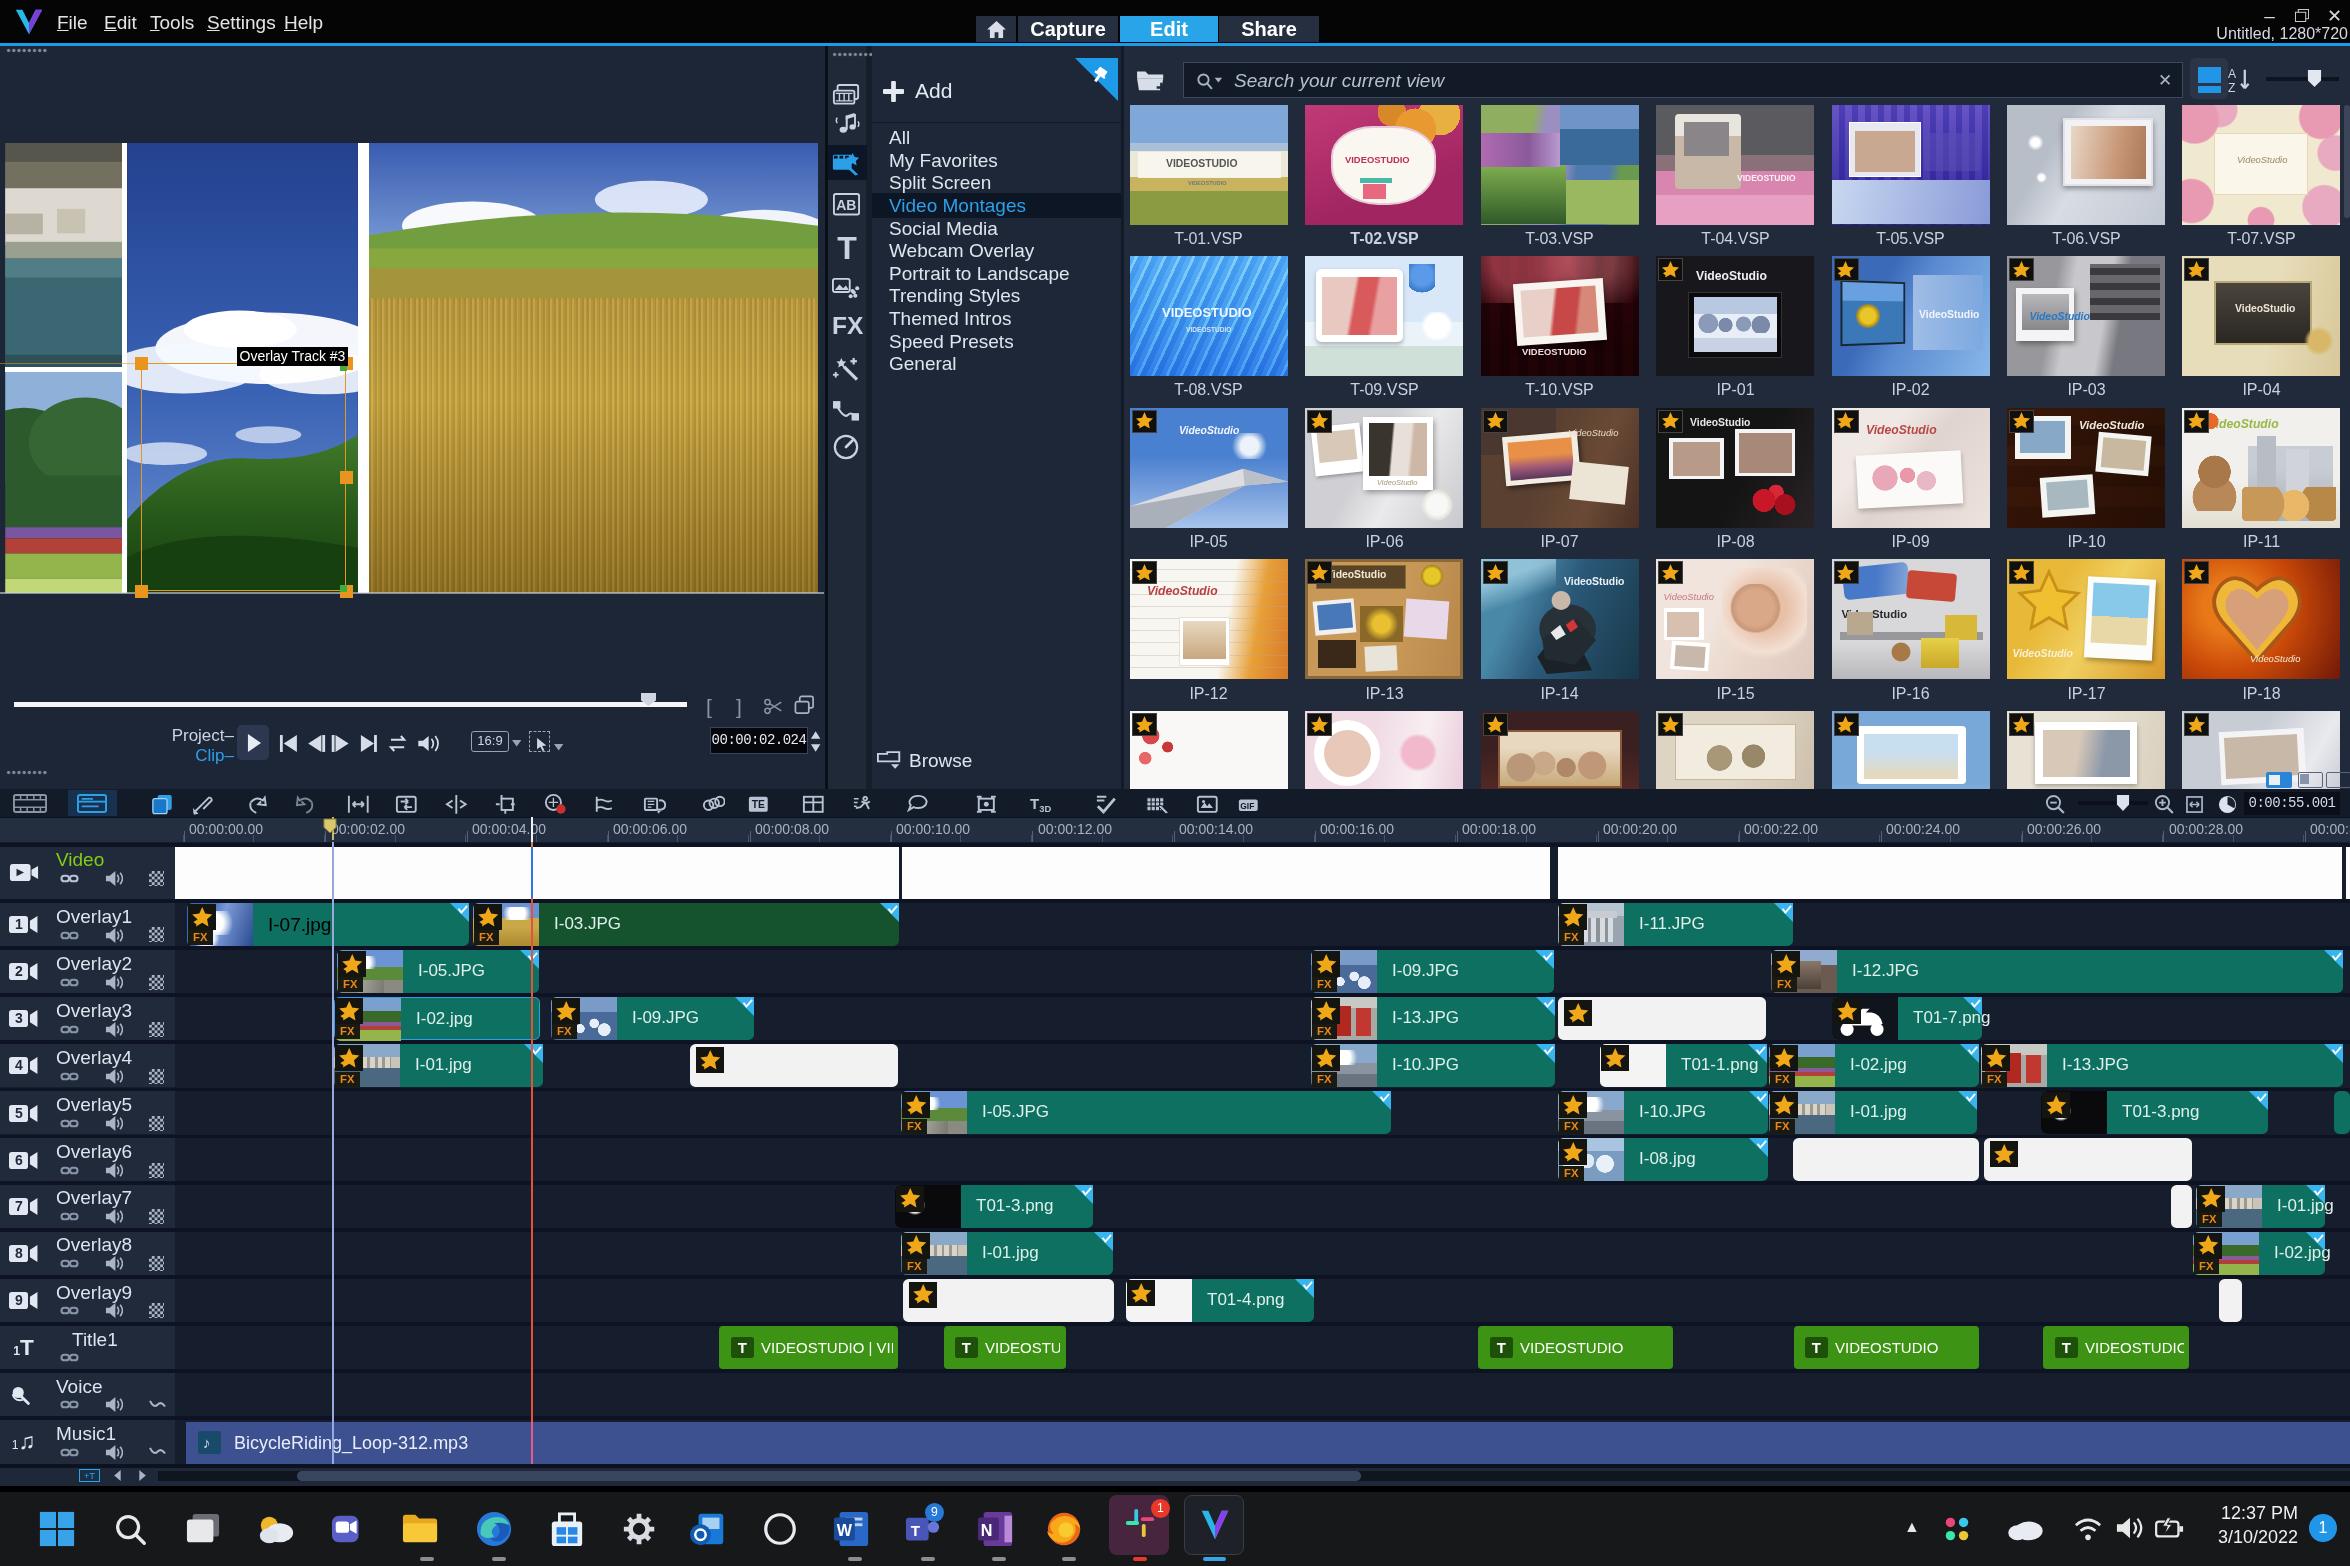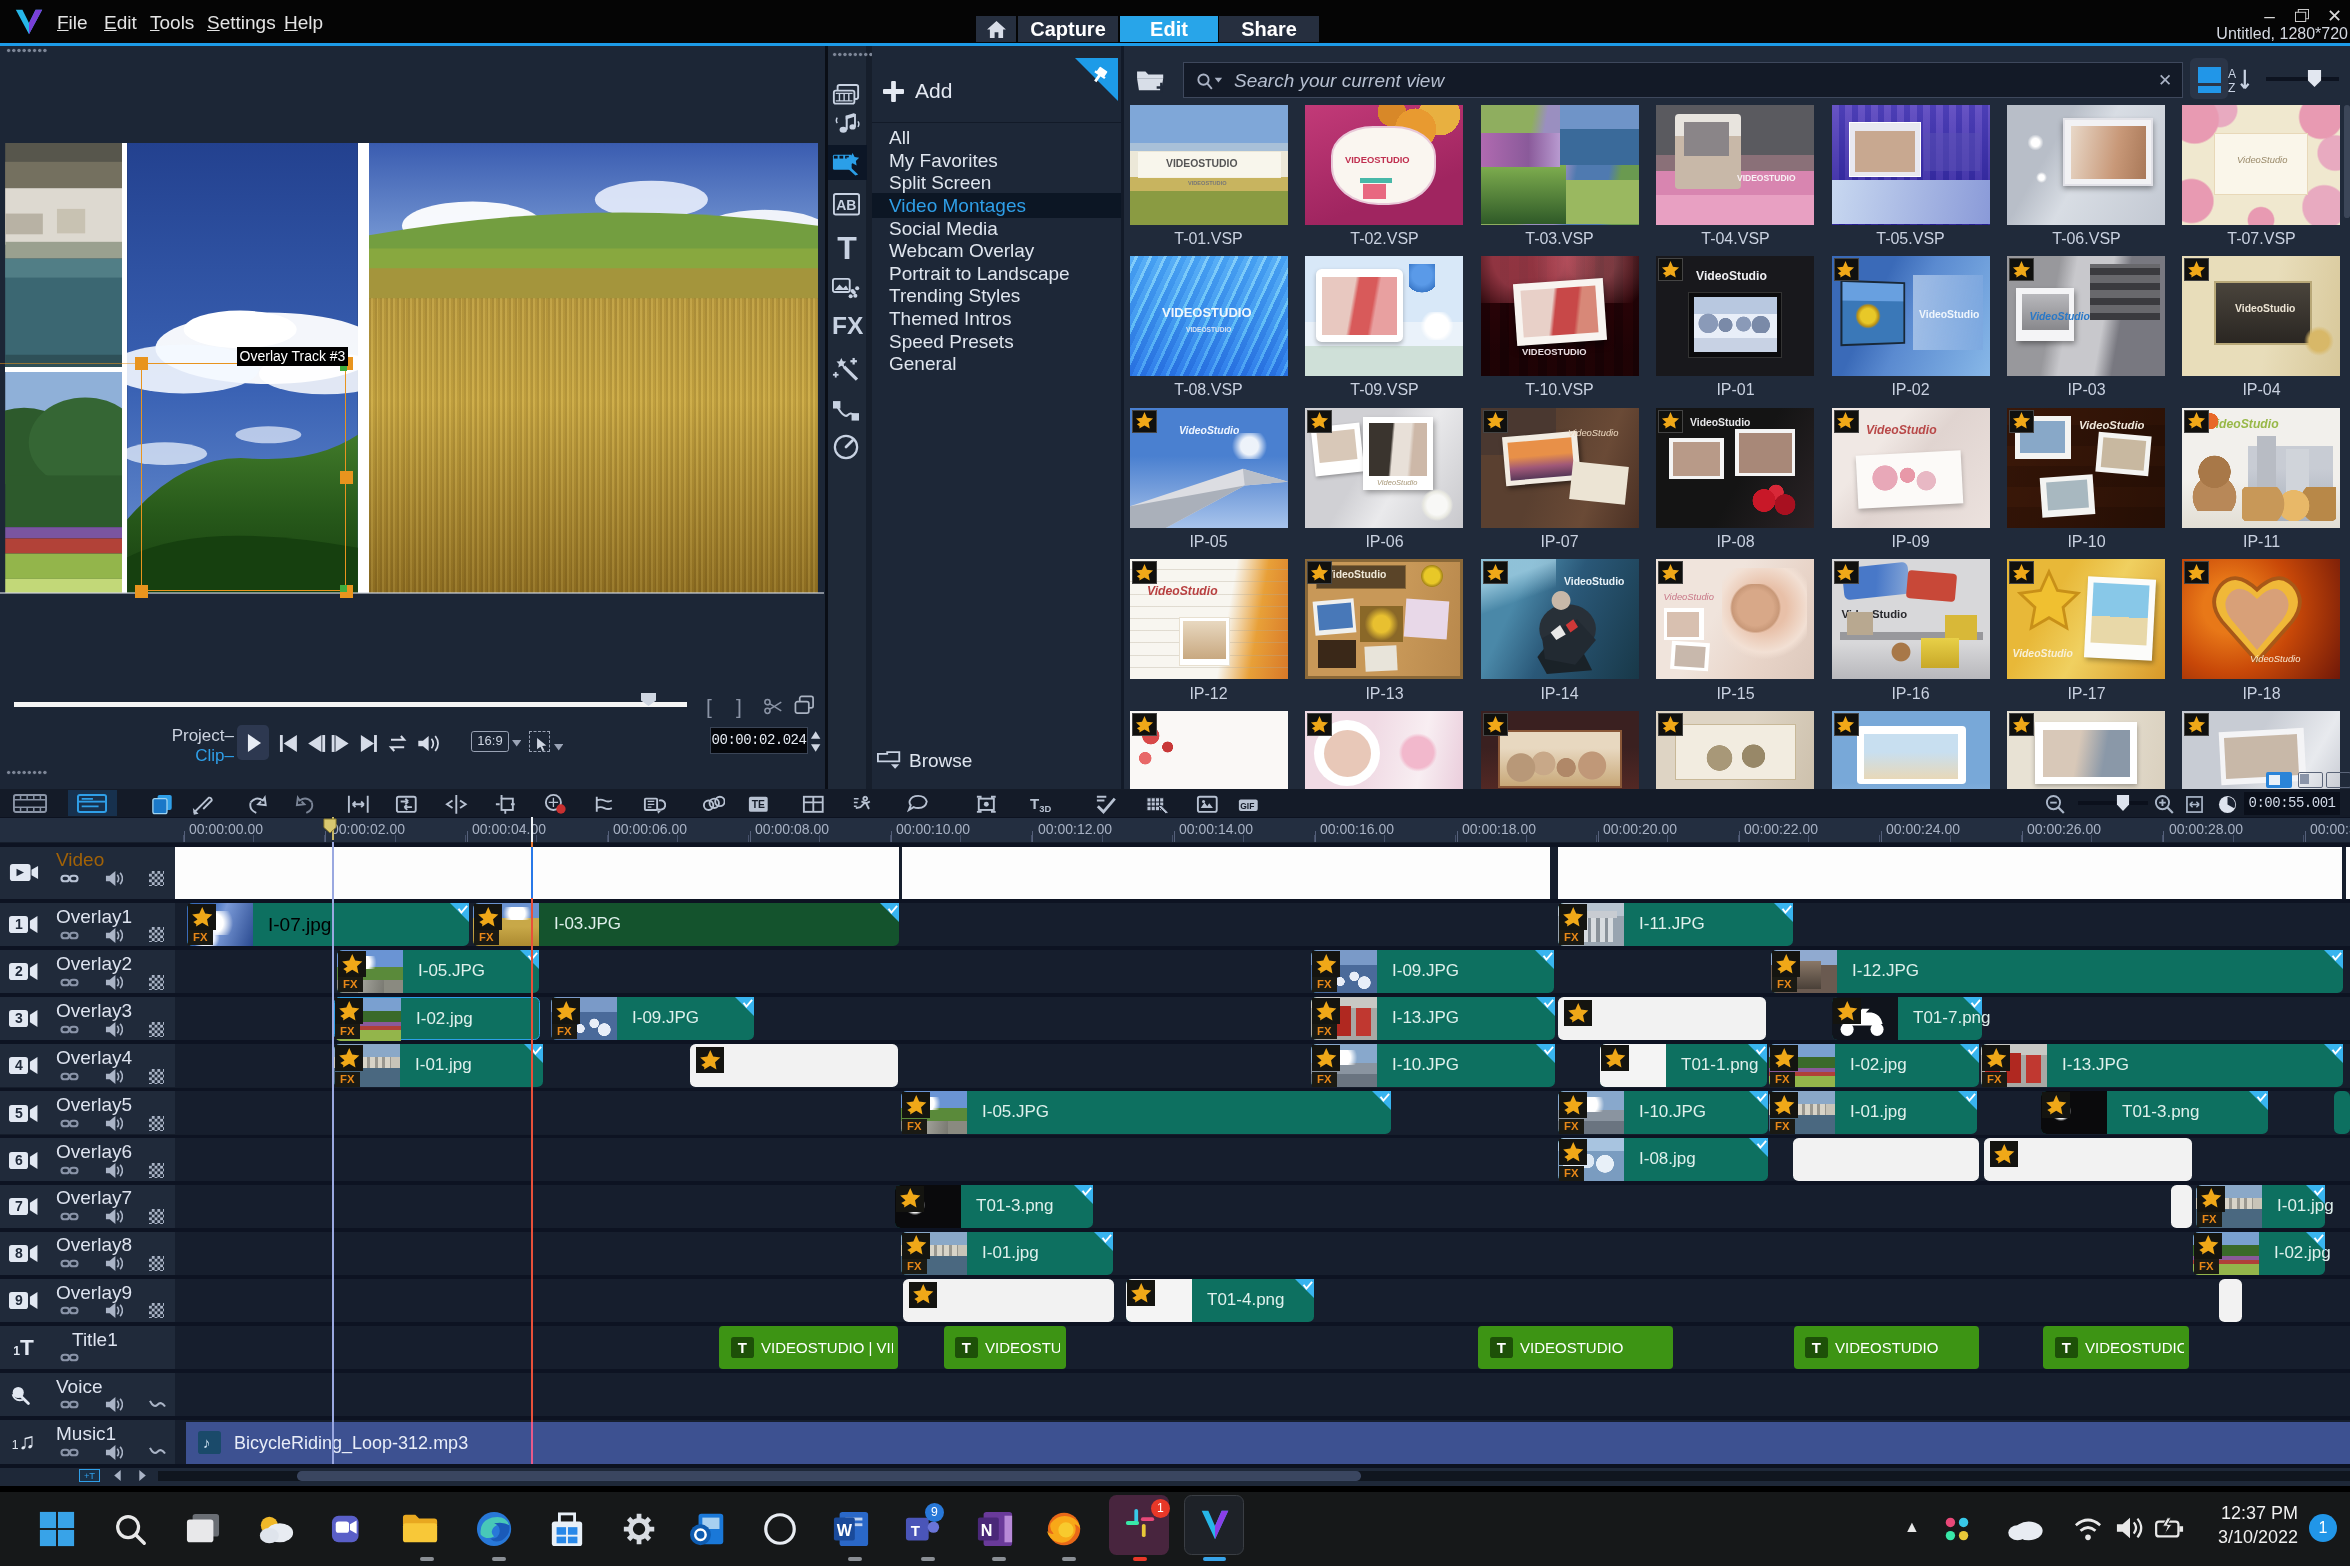--- a/index.html
+++ b/index.html
@@ -318,21 +318,21 @@
     <div style="position:absolute;left:58px;top:75px;color:#777;font-size:5.6px;font-weight:bold;white-space:nowrap;">VIDEOSTUDIO</div>
   </div>
 <div class="a" style="left:1121px;top:230px;width:175px;height:19px;color:#c9d1e0;font-size:16px;text-align:center;">T-01.VSP</div>
 <div class="a" style="left:1305px;top:105px;width:158px;height:120px;overflow:hidden;">
     <div style="position:absolute;left:0;top:0;width:100%;height:100%;background:radial-gradient(circle at 70% 20%,#e89a30 0 14%,transparent 14%),radial-gradient(circle at 85% 8%,#e8b040 0 12%,transparent 12%),radial-gradient(circle at 55% 6%,#d88828 0 10%,transparent 10%),linear-gradient(160deg,#c23a78,#a02560 70%);"></div>
     <div style="position:absolute;left:26px;top:21px;width:105px;height:79px;background:#faf6f0;border-radius:40% 40% 45% 45%/38% 38% 48% 48%;border:2.8px solid #e8c8d8;"></div>
     <div style="position:absolute;left:40px;top:49px;color:#c03050;font-size:9.4px;font-weight:bold;white-space:nowrap;">VIDEOSTUDIO</div>
     <div style="position:absolute;left:58px;top:79px;width:22.6px;height:15px;background:#e86880;"></div>
     <div style="position:absolute;left:55px;top:73px;width:32px;height:4.7px;background:#48b8a8;"></div>
   </div>
-<div class="a" style="left:1297px;top:230px;width:175px;height:19px;color:#c9d1e0;font-size:16px;text-align:center;">T-02.VSP</div>
+<div class="a" style="left:1297px;top:230px;width:175px;height:19px;color:#c9d1e0;font-size:16px;text-align:center;font-weight:bold;">T-02.VSP</div>
 <div class="a" style="left:1481px;top:105px;width:158px;height:120px;overflow:hidden;">
     <div style="position:absolute;left:0;top:0;width:100%;height:100%;background:linear-gradient(100deg,#8fae5f 0 30%,#9a8fc0 38% 52%,#4f7ab0 60% 78%,#6a9a50 85%);"></div>
     <div style="position:absolute;left:79px;top:0px;width:79px;height:60px;background:linear-gradient(#6f94c8 0 40%,#3a6a9a 40% 100%);"></div>
     <div style="position:absolute;left:0px;top:60px;width:85px;height:59px;background:linear-gradient(#7fae4f,#2f5a28);"></div>
     <div style="position:absolute;left:0px;top:28px;width:79px;height:34px;background:linear-gradient(90deg,#b06ab0,#8a5a9a 60%,#b89ad0);"></div>
     <div style="position:absolute;left:85px;top:75px;width:73px;height:44px;background:#9ab860;"></div>
   </div>
 <div class="a" style="left:1472px;top:230px;width:175px;height:19px;color:#c9d1e0;font-size:16px;text-align:center;">T-03.VSP</div>
 <div class="a" style="left:1656px;top:105px;width:158px;height:120px;overflow:hidden;">
     <div style="position:absolute;left:0;top:0;width:100%;height:100%;background:linear-gradient(#5a5a5f 0 42%,#8a7078 42% 55%,#d885b0 55% 75%,#e8a0c2 75% 100%);"></div>
@@ -971,21 +971,21 @@
 <div class="a" style="left:0px;top:1322px;width:2350px;height:3.8px;background:#0d1322;"></div>
 <div class="a" style="left:0px;top:1326px;width:175px;height:43px;background:#202a3a;"></div>
 <div class="a" style="left:175px;top:1326px;width:2175px;height:43px;background:#161e2d;"></div>
 <div class="a" style="left:0px;top:1369px;width:2350px;height:3.8px;background:#0d1322;"></div>
 <div class="a" style="left:0px;top:1373px;width:175px;height:43px;background:#202a3a;"></div>
 <div class="a" style="left:175px;top:1373px;width:2175px;height:43px;background:#161e2d;"></div>
 <div class="a" style="left:0px;top:1416px;width:2350px;height:3.8px;background:#0d1322;"></div>
 <div class="a" style="left:0px;top:1420px;width:175px;height:44px;background:#202a3a;"></div>
 <div class="a" style="left:175px;top:1420px;width:2175px;height:44px;background:#161e2d;"></div>
 <div class="a" style="left:0px;top:1464px;width:2350px;height:3.8px;background:#0c1220;"></div>
-<div class="a" style="left:56px;top:849px;width:113px;height:21px;color:#a16207;font-size:19px;">Video</div>
+<div class="a" style="left:56px;top:849px;width:113px;height:21px;color:#84cc16;font-size:19px;">Video</div>
 <svg class="a" style="left:9.4px;top:862px" width="30" height="21" viewBox="0 0 32 22">
     <rect x="1" y="2" width="22" height="18" rx="3" fill="#e2e8f2"></rect>
     <path d="M24 8 l7 -4 v14 l-7 -4 Z" fill="#e2e8f2"></path>
     <path d="M8 7 l8 4 -8 4 Z" fill="#202a3a"></path>
   </svg>
 <svg class="a" style="left:60px;top:870px" width="19" height="17" viewBox="0 0 20 18">
     <g fill="none" stroke="#b8c2d4" stroke-width="2.2">
       <rect x="1.5" y="6" width="8" height="6" rx="3"></rect>
       <rect x="10.5" y="6" width="8" height="6" rx="3"></rect>
     </g>

